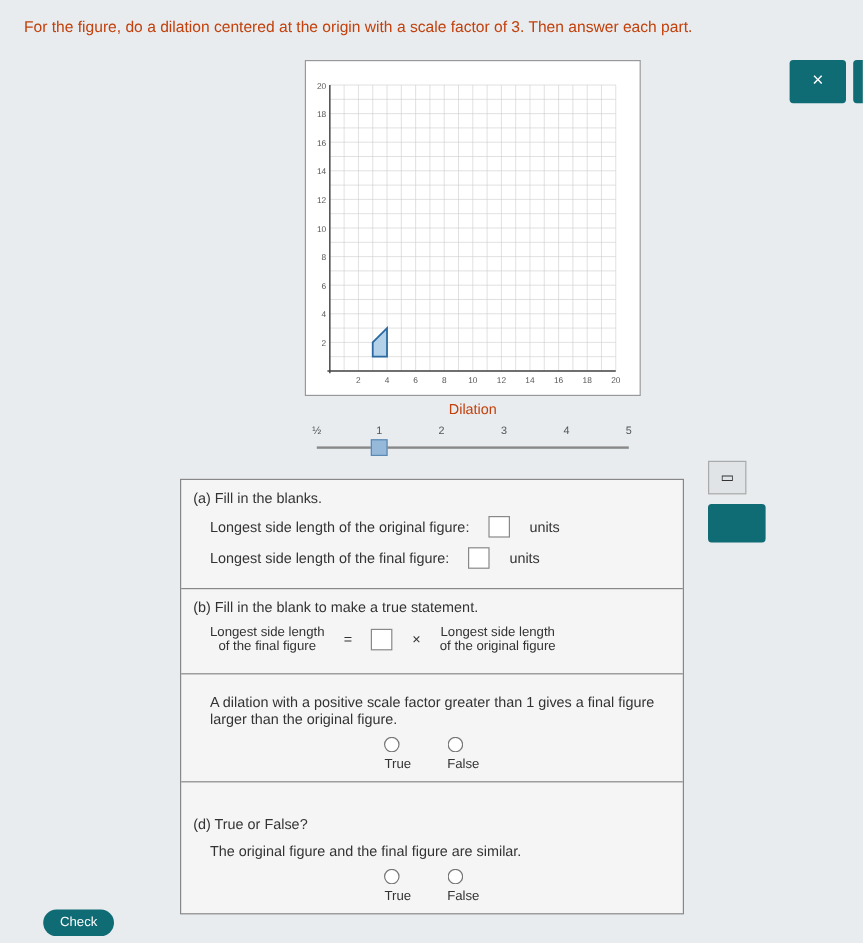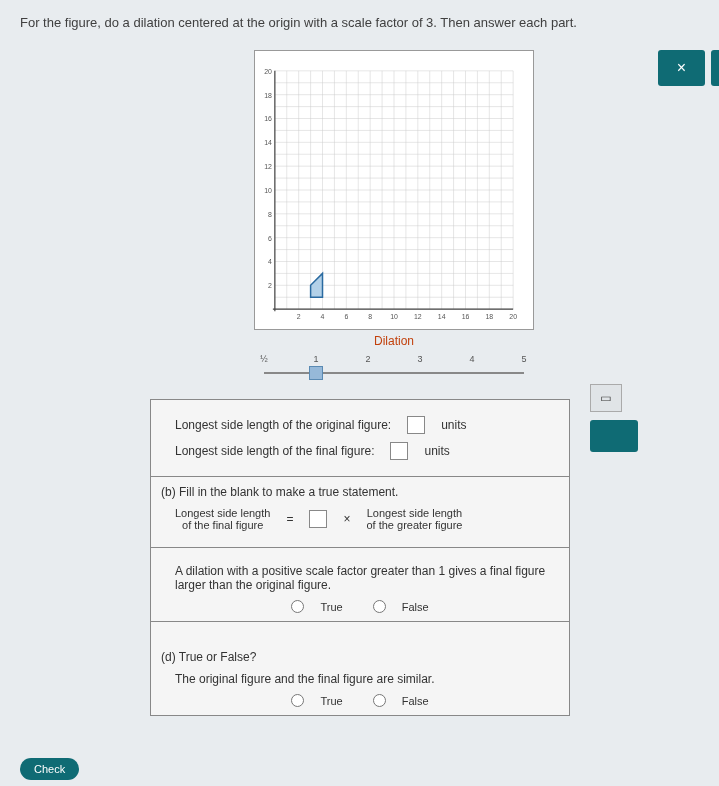--- a/index.html
+++ b/index.html
@@ -7,21 +7,21 @@
     font-family: Arial, sans-serif;
     background: #e8ecef;
     width: 719px;
     height: 786px;
     padding: 10px 20px;
     color: #333;
     font-size: 12px;
     overflow: hidden;
   }
   .instruction {
-    color: #404040;
+    color: #c2410c;
     font-size: 13px;
     margin-bottom: 15px;
     padding: 5px 0;
   }
   .main-area {
     display: flex;
     gap: 20px;
   }
   .left-col {
     flex: 1;
@@ -103,31 +103,31 @@
     vertical-align: middle;
   }
   .frac-stack {
     display: inline-flex; flex-direction: column;
     font-size: 11px; line-height: 1.1; text-align: center;
   }
   .radio-row {
     display: flex; gap: 30px; justify-content: center;
     margin-top: 6px; font-size: 11px;
   }
-  .radio-row label { display: flex; align-items: flex-end; gap: 16px; cursor: pointer; }
+  .radio-row label { display: flex; align-items: flex-start; gap: 4px; cursor: pointer; flex-direction: column; }
   .check-btn {
     background: #0f6b74;
     color: #fff;
     border: none;
     border-radius: 13px;
     padding: 5px 14px;
     font-size: 11px;
     position: absolute;
     bottom: 6px;
-    left: 20px;
+    left: 36px;
     cursor: pointer;
   }
   .side-icon {
     width: 32px; height: 28px;
     background: #e0e4e7;
     border: 1px solid #aaa;
     display: flex; align-items: center; justify-content: center;
     font-size: 12px;
     margin-bottom: 8px;
   }
@@ -233,20 +233,21 @@
         <span class="slider-tick-label" style="left:218px">4</span>
         <span class="slider-tick-label" style="left:270px">5</span>
         <div class="slider-line"></div>
         <div class="slider-handle" style="left:55px"></div>
       </div>
     </div>
 
     <div style="display:flex; gap:20px; align-items:flex-start;">
       <div class="questions">
         <div class="q-section">
+          <div class="q-title">(a) Fill in the blanks.</div>
           <div class="q-line">
             <span>Longest side length of the original figure:</span>
             <span class="blank"></span>
             <span>units</span>
           </div>
           <div class="q-line">
             <span>Longest side length of the final figure:</span>
             <span class="blank"></span>
             <span>units</span>
           </div>
@@ -256,21 +257,21 @@
           <div class="q-line">
             <span class="frac-stack">
               <span>Longest side length</span>
                 <span>of the final figure</span>
             </span>
             <span>=</span>
             <span class="blank"></span>
             <span>×</span>
             <span class="frac-stack">
               <span>Longest side length</span>
-                <span>of the greater figure</span>
+                <span>of the original figure</span>
             </span>
           </div>
         </div>
         <div class="q-section">
           <div class="q-line" style="margin-left:14px; font-style:normal;">
             <span>A dilation with a positive scale factor greater than 1 gives a final figure larger than the original figure.</span>
           </div>
           <div class="radio-row">
             <label>
                 <input type="radio" name="qc" style=""> 

